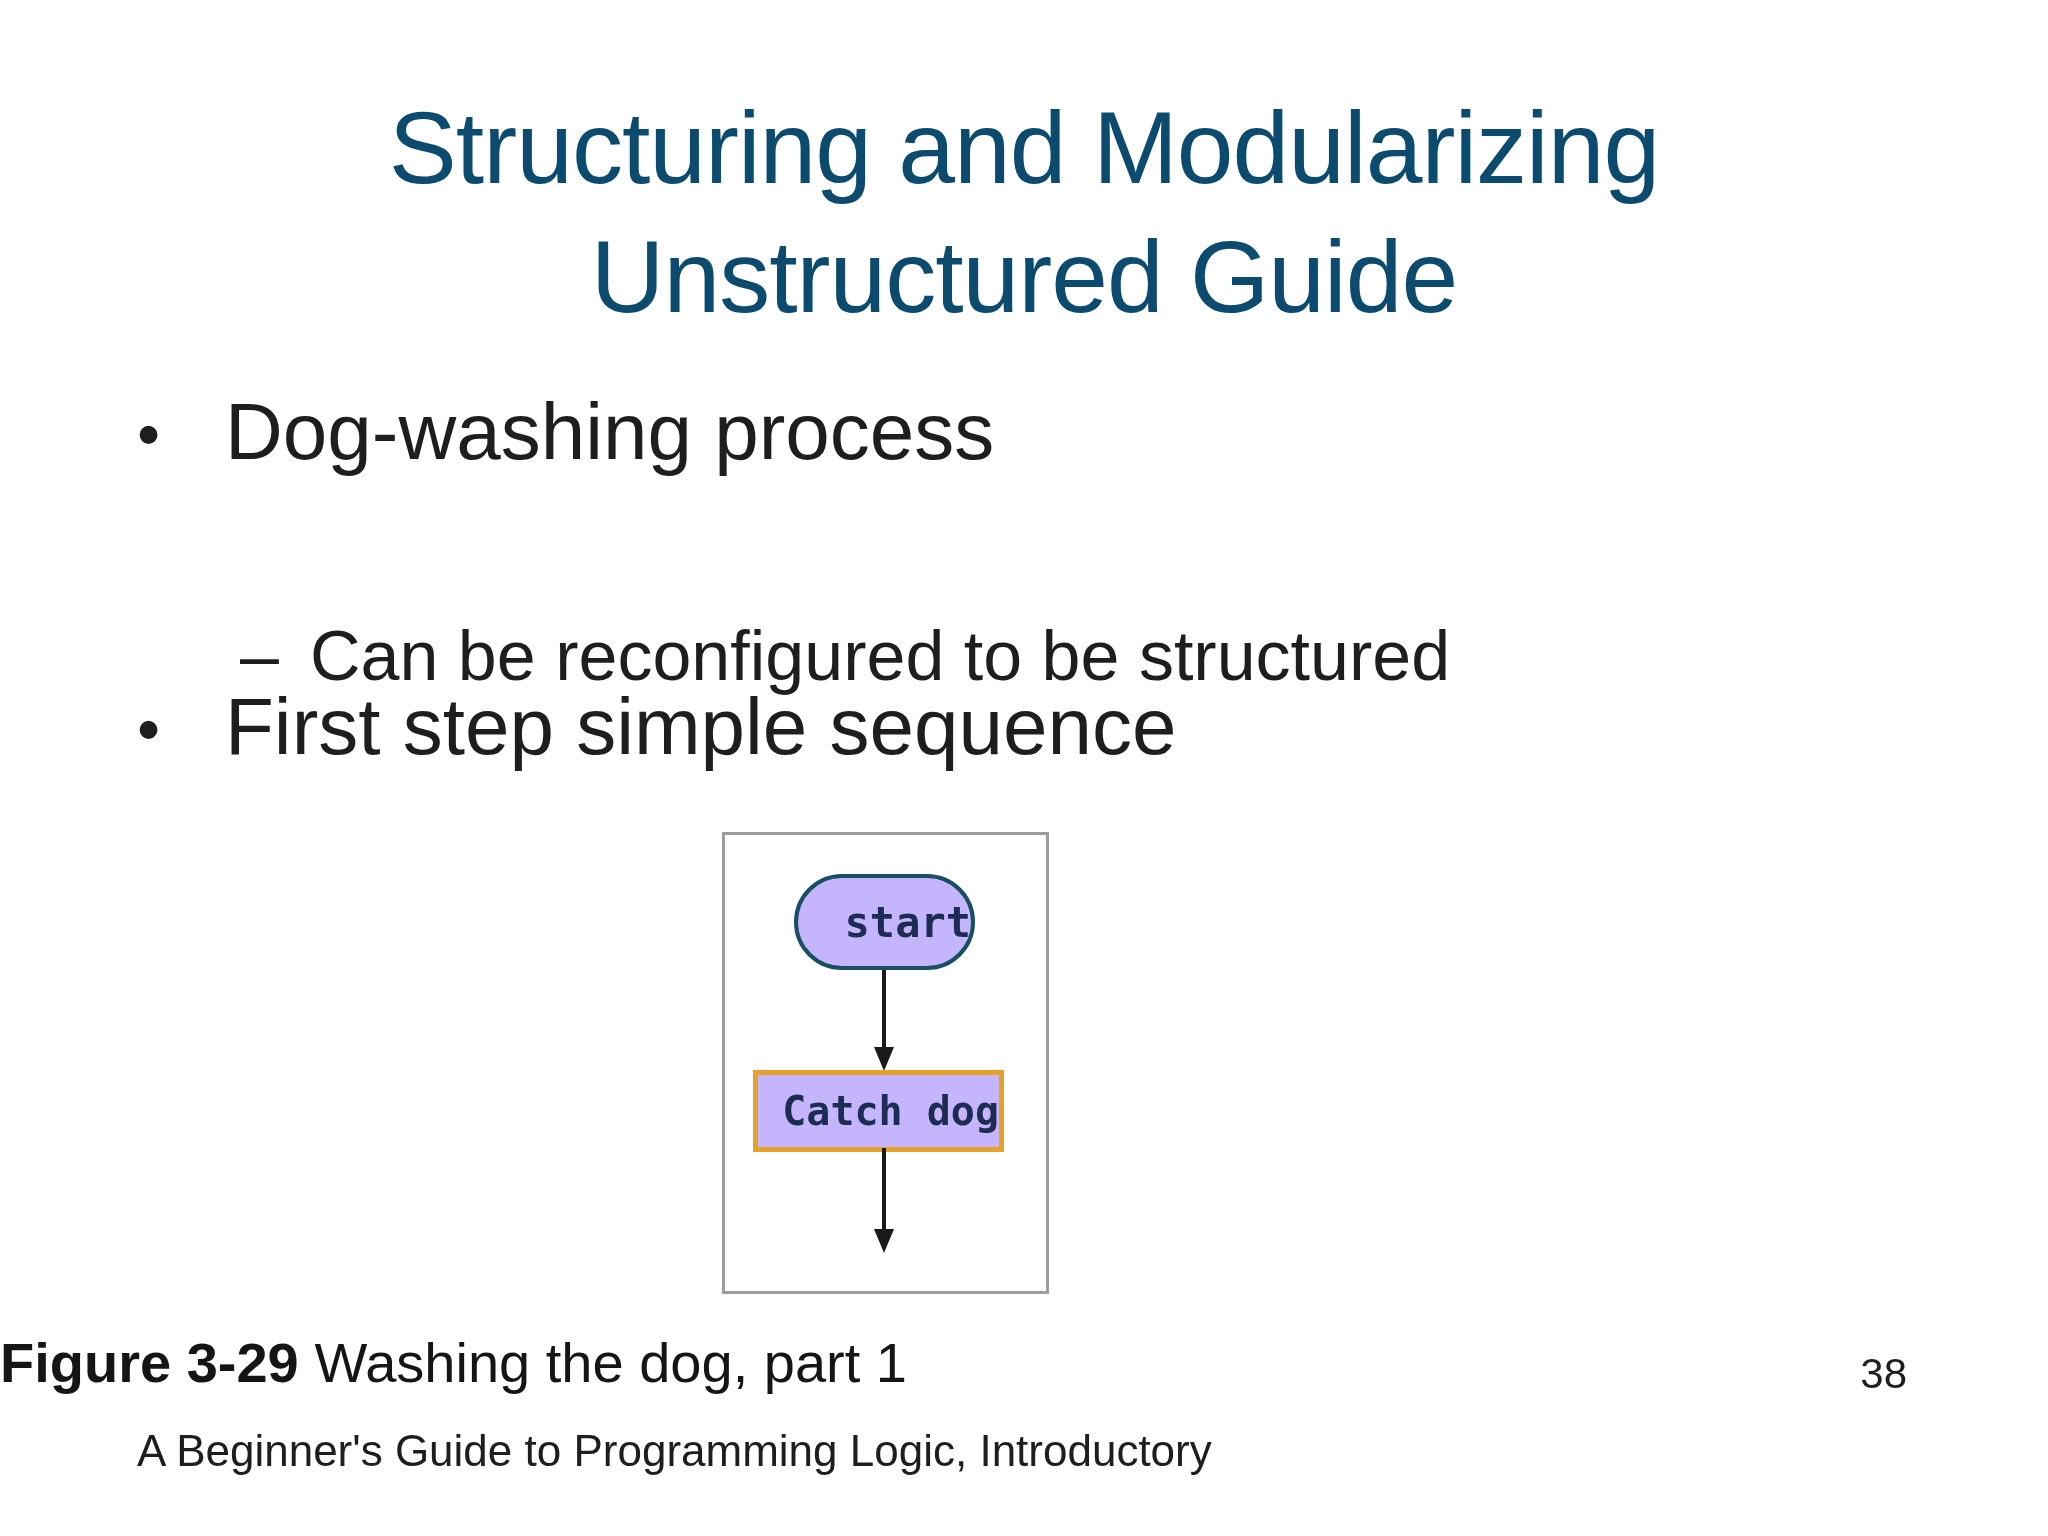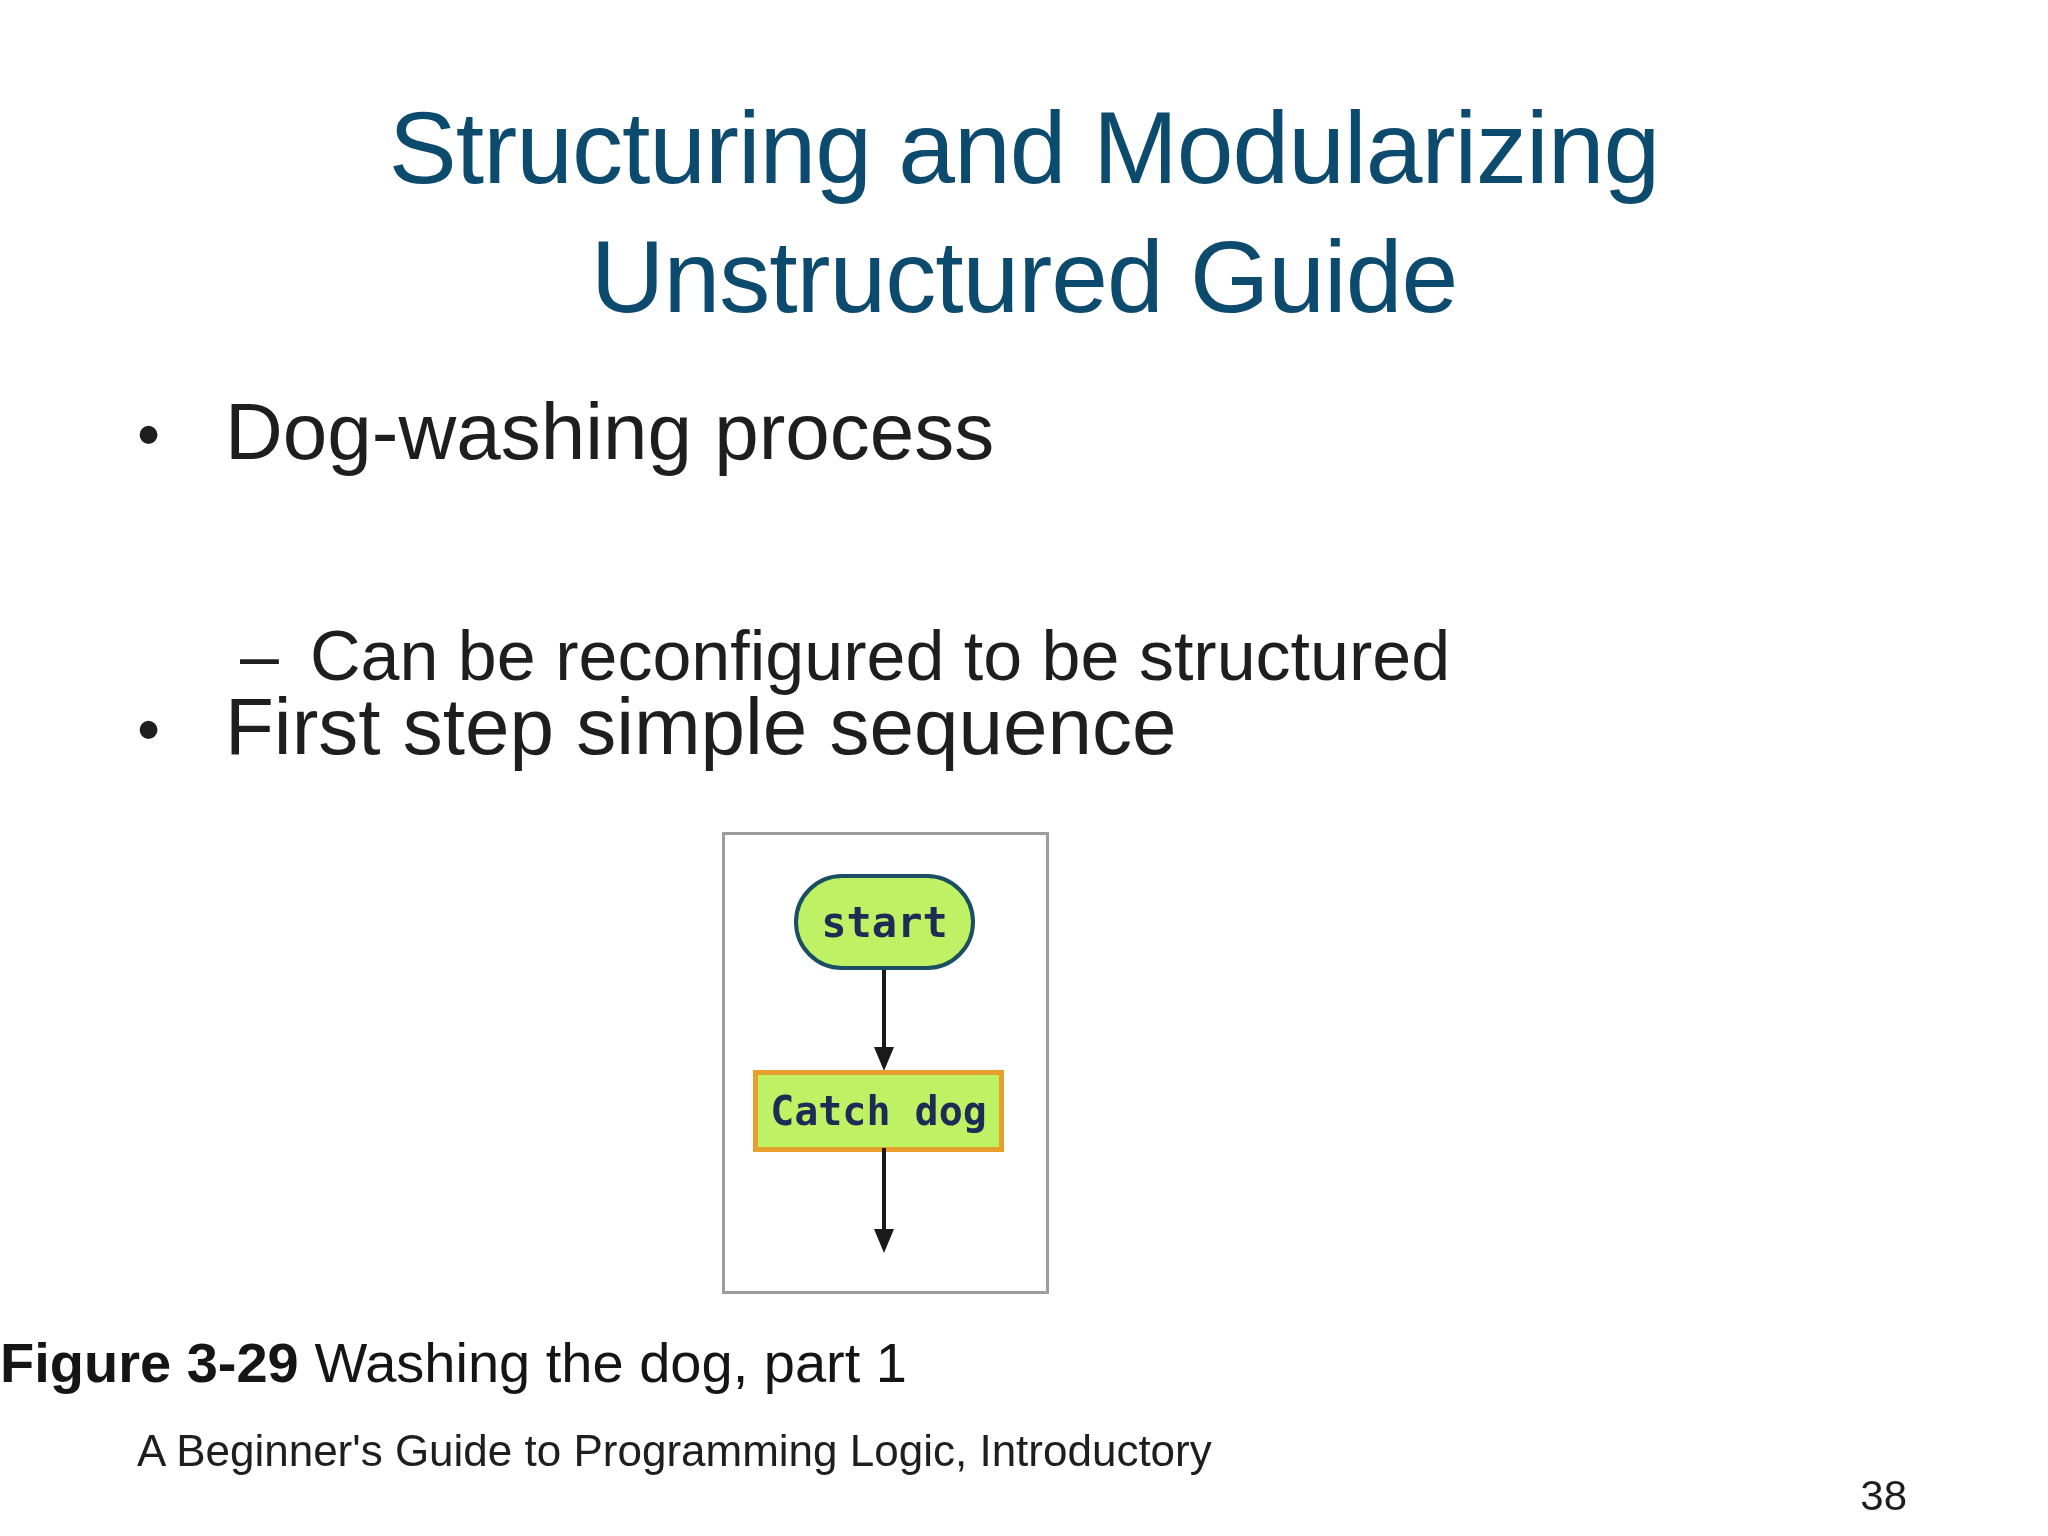--- a/index.html
+++ b/index.html
@@ -45,24 +45,24 @@
     top: 832px;
     width: 327px;
     height: 462px;
     border: 3px solid #9d9d9d;
     background: #ffffff;
     box-sizing: border-box;
   }
   .node {
     position: absolute;
     box-sizing: border-box;
-    background: #bef264;
+    background: #c4b5fd;
     display: flex;
     align-items: center;
-    justify-content: center;
+    justify-content: flex-end;
     font-family: "DejaVu Sans Mono", monospace;
     font-weight: 700;
     color: #1d2c55;
   }
   .oval {
     left: 69px; top: 39px;
     width: 181px; height: 96px;
     border: 4px solid #1a4e63;
     border-radius: 48px;
     font-size: 42px;
@@ -108,21 +108,21 @@
   .footer {
     position: absolute;
     left: 137px;
     top: 1426px;
     font-size: 44px;
     color: #1e1e1e;
   }
   .pagenum {
     position: absolute;
     right: 141px;
-    top: 1472px;
+    top: 1350px;
     font-size: 42px;
     color: #1e1e1e;
   }
 </style>
 </head>
 <body>
 
 <div class="slide">
 
   <div class="title">

